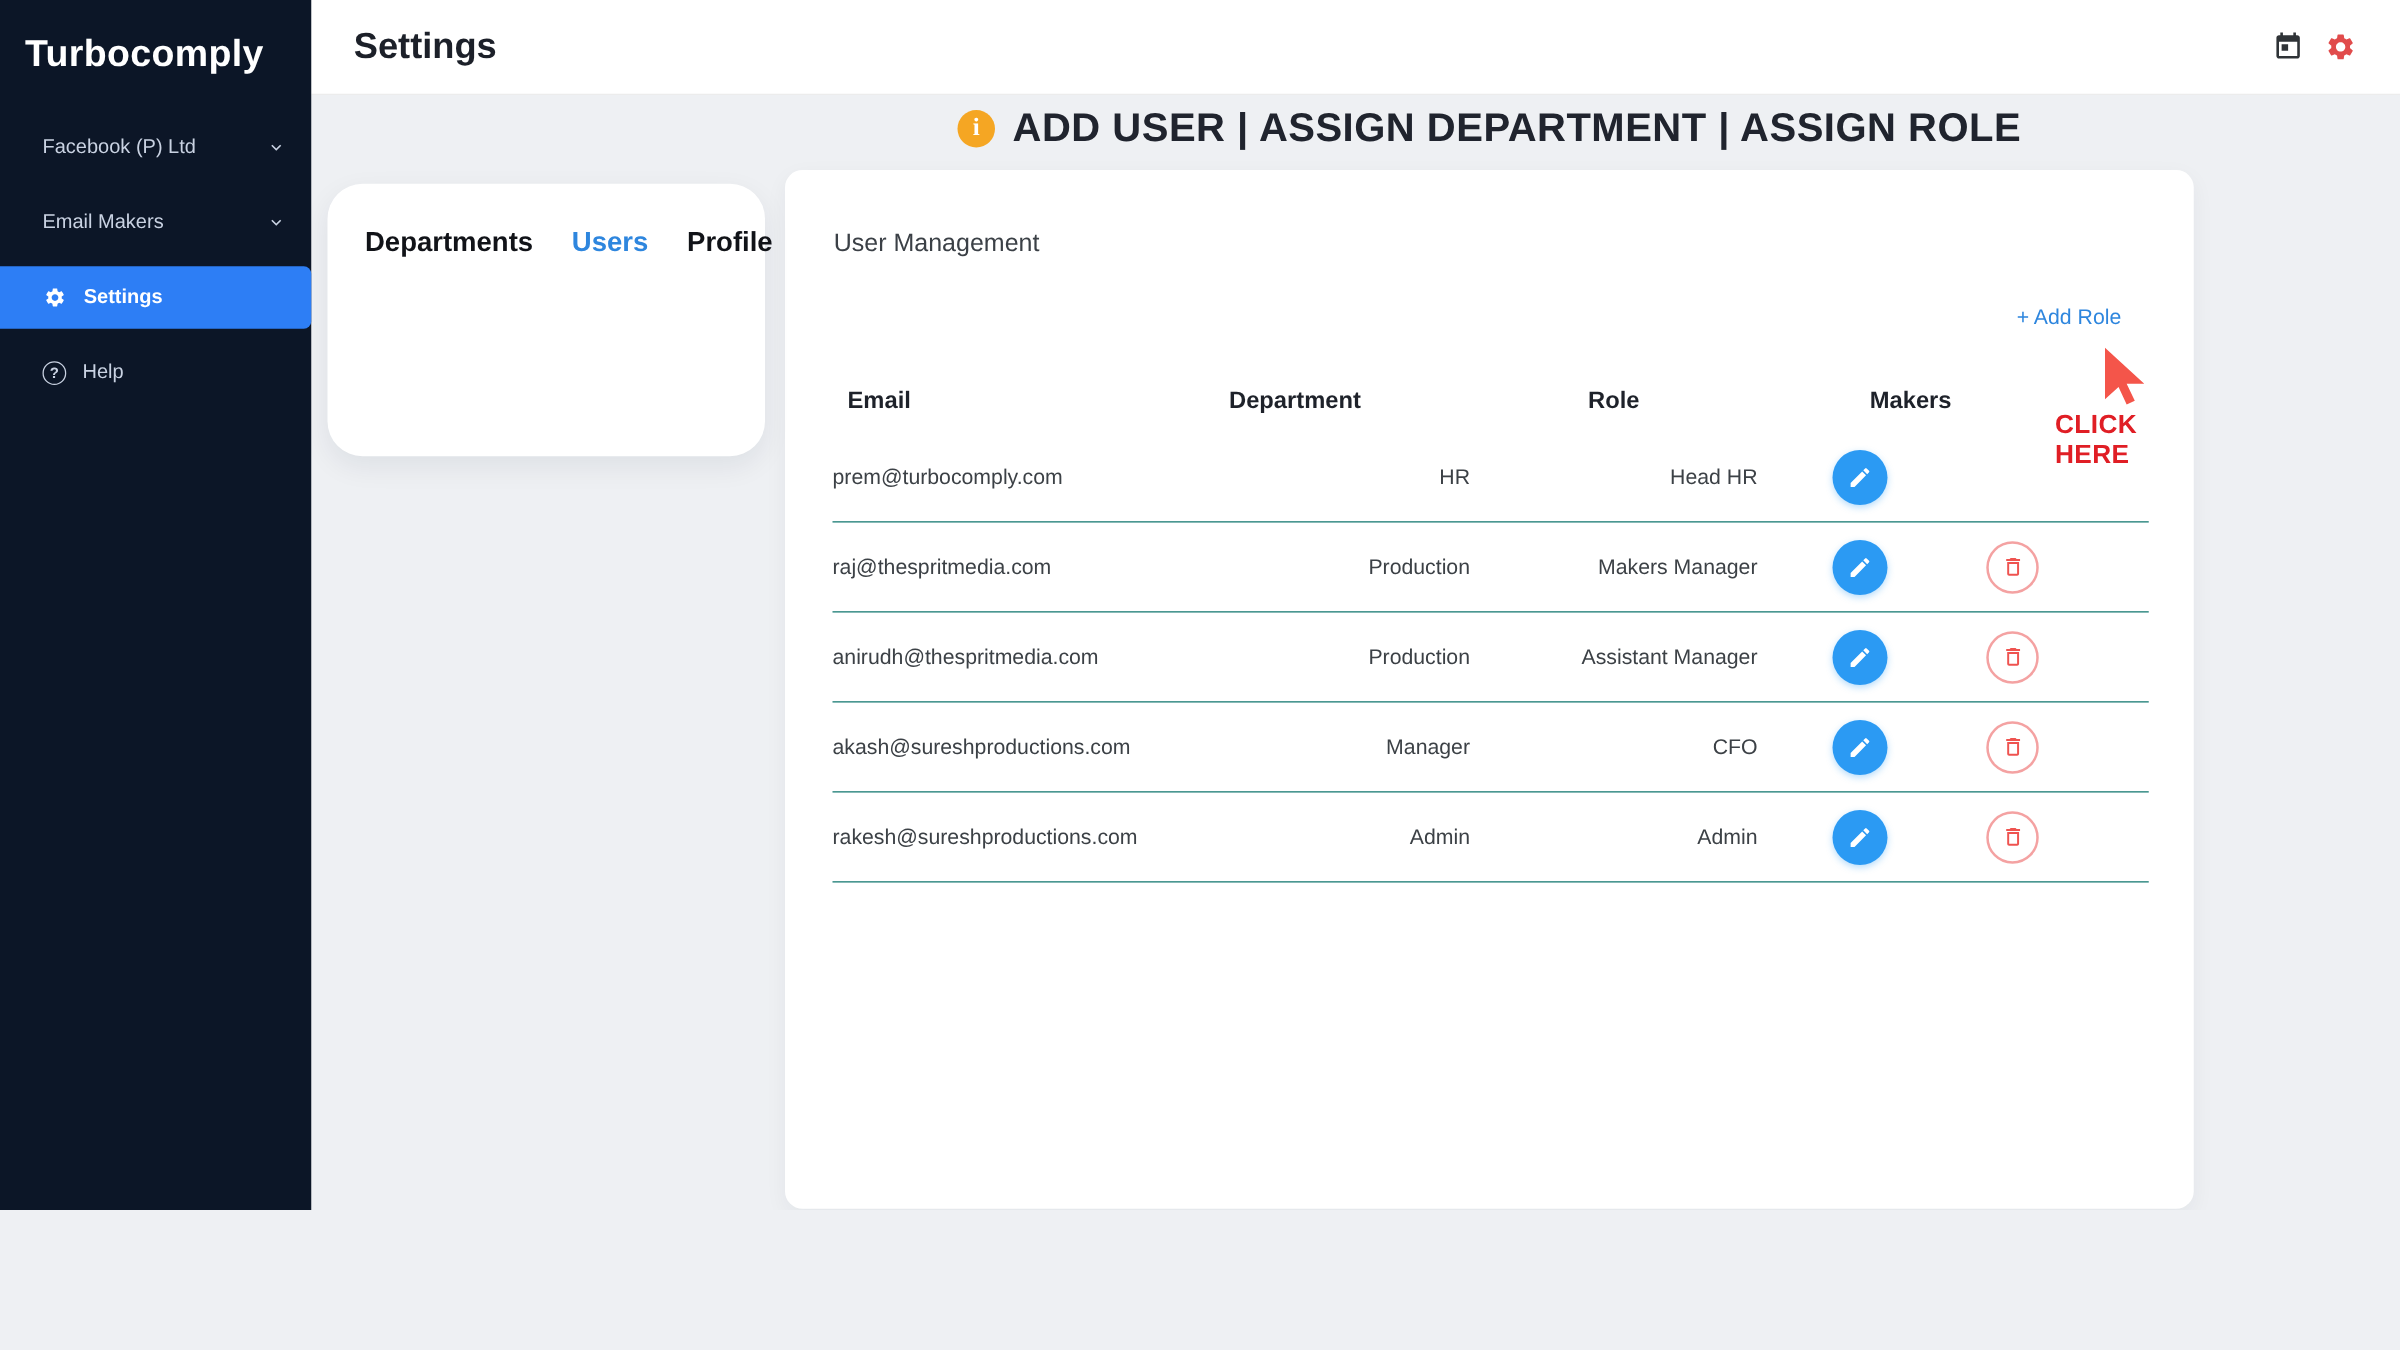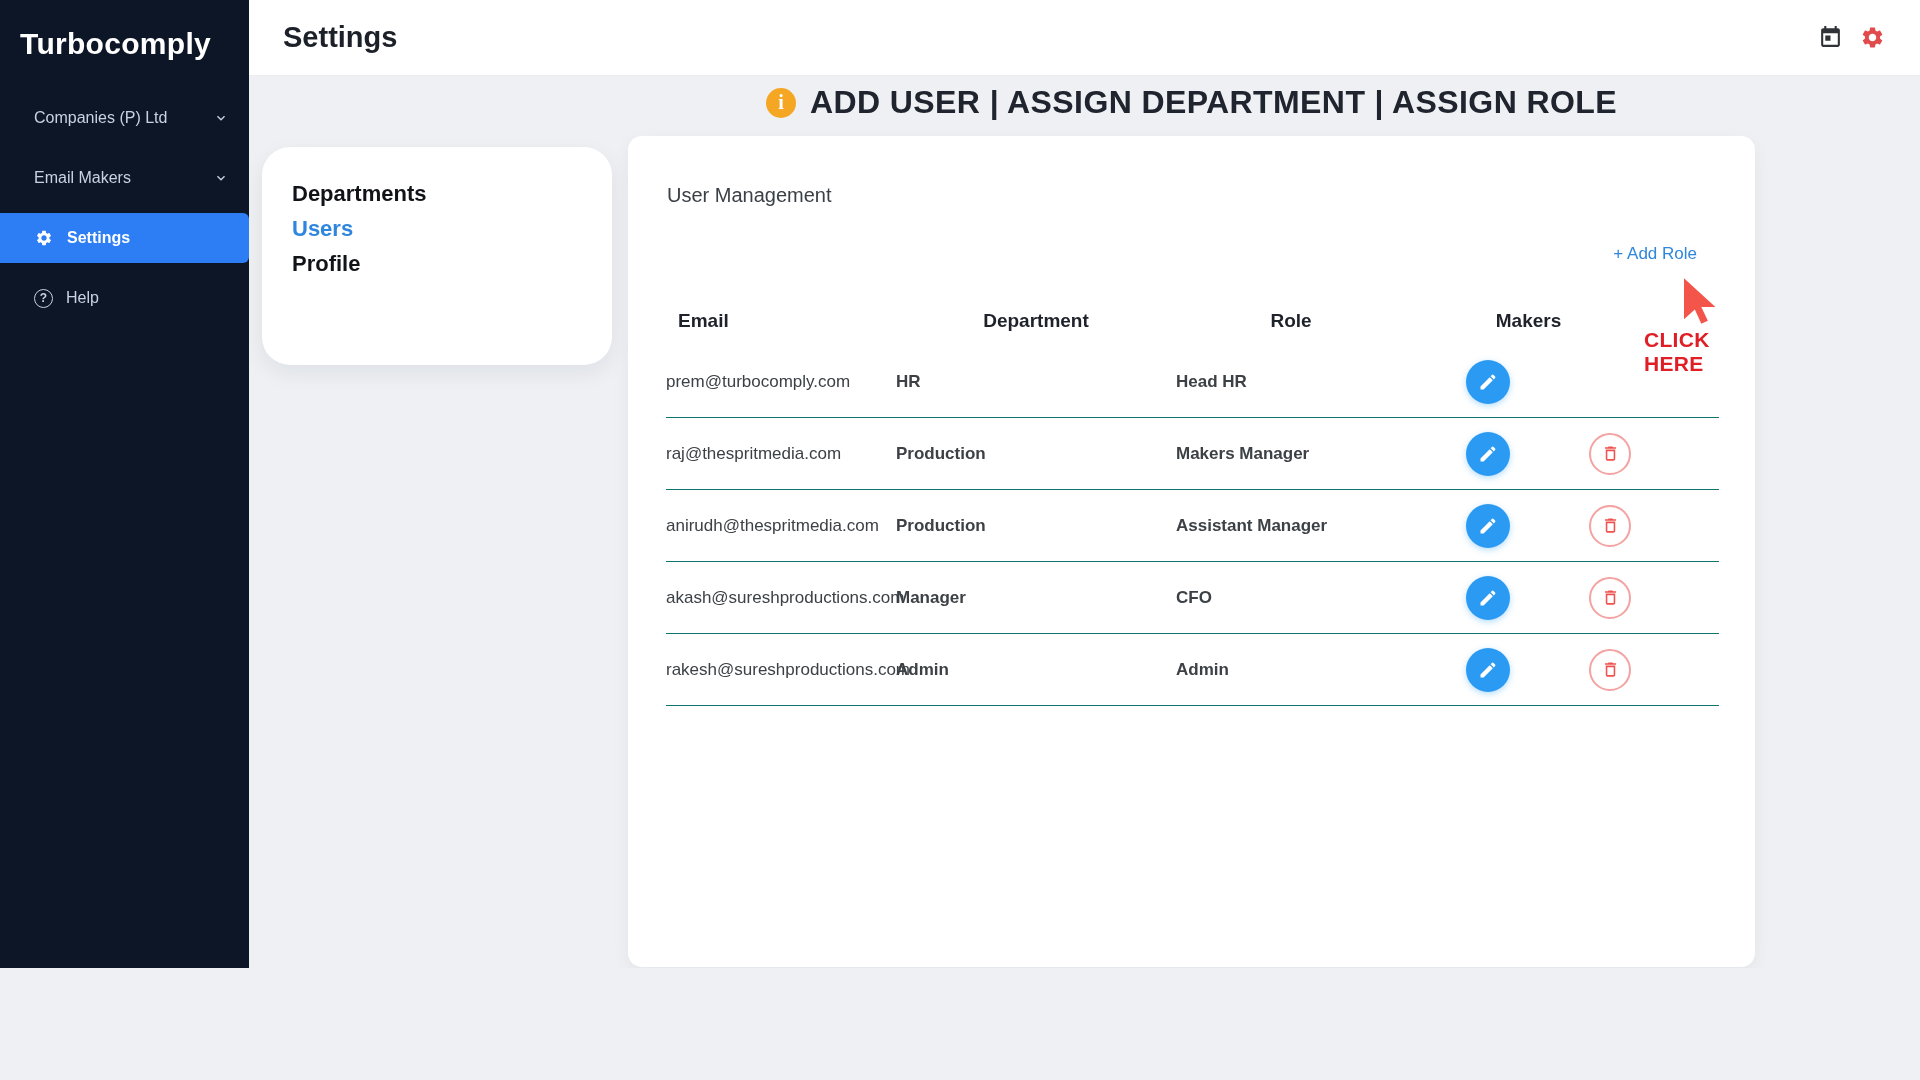--- a/index.html
+++ b/index.html
@@ -37,21 +37,21 @@
   .banner { position:absolute; left:628px; top:84px; width:1127px; display:flex; align-items:center;
             justify-content:center; gap:14px; z-index:2; }
   .info-badge { width:30px; height:30px; border-radius:50%; background:var(--info-icon-bg,#f5a623);
                 color:#ffffff; font-weight:bold; font-size:20px; display:flex; align-items:center;
                 justify-content:center; font-family:"Liberation Serif", serif; }
   .banner-text { font-size:32px; font-weight:800; color:var(--heading-dark,#20242e); letter-spacing:.4px; }
 
   
   .nav-card { position:absolute; left:262px; top:147px; width:350px; height:218px; background:#ffffff;
               border-radius:28px; box-shadow:0 8px 22px rgba(20,30,60,.07);
-              padding:34px 0 0 30px; display:flex; flex-direction:column; gap:9px; z-index:2; }
+              padding:34px 0 0 30px; display:flex; flex-direction:row; gap:31px; z-index:2; }
   .nav-card .link { font-size:22px; font-weight:bold; color:#111318; cursor:pointer; width:max-content; }
   .nav-card .link.active { color:var(--accent-blue,#2e86de); }
 
   
   .main-card { position:absolute; left:628px; top:136px; width:1127px; height:831px; background:#ffffff;
                border-radius:14px; box-shadow:0 6px 18px rgba(20,30,60,.05); z-index:1; }
   .card-title { position:absolute; left:39px; top:48px; font-size:20px; color:#3b4046; }
   .add-user-link { position:absolute; right:58px; top:108px; font-size:17px;
                    color:var(--accent-blue,#2e86de); background:none; border:none; cursor:pointer; }
 
@@ -64,21 +64,21 @@
   .table { position:absolute; left:38px; top:160px; width:1053px; }
   .thead, .trow { display:grid; grid-template-columns:230px 280px 230px 313px; align-items:center; }
   .thead { height:50px; }
   .thead .hcell { font-size:19px; font-weight:bold; color:#1e222a; }
   .hcell.email { padding-left:12px; text-align:left; }
   .hcell.center { text-align:center; }
   .hcell.actions { text-align:center; transform:translateX(-34px); }
   .trow { height:72px; border-bottom:1px solid #0f766e; }
   .cell { font-size:17px; color:#3c4146; }
   .cell.email { text-align:left; }
-  .cell.center { text-align:left;font-weight:bold; }
+  .cell.center { text-align:right; }
   .cell.actions { display:flex; align-items:center; padding-left:60px; gap:79px; }
 
   .edit-btn { width:44px; height:44px; border-radius:50%; border:none; cursor:pointer;
               background:var(--edit-button-bg,#2b9af3); display:flex; align-items:center; justify-content:center;
               box-shadow:0 2px 6px rgba(43,154,243,.35); }
   .delete-btn { width:42px; height:42px; border-radius:50%; background:#ffffff; cursor:pointer;
                 border:2px solid #f4a2a2; color:var(--delete-red,#ef5350);
                 display:flex; align-items:center; justify-content:center; }
   svg { display:block; }
 </style>
@@ -86,21 +86,21 @@
 <body>
 
 <div class="screen">
 
   <aside class="sidebar">
     <div class="brand">Turbocomply</div>
     <nav class="side-nav">
 
 
       <div class="nav-item">
-        <span>Companies (P) Ltd</span>
+        <span>Facebook (P) Ltd</span>
         <span class="chev">
           <svg width="16" height="16" viewBox="0 0 24 24" fill="currentColor">
               <path d="M7.41 8.59 12 13.17l4.59-4.58L18 10l-6 6-6-6z"></path>
             </svg>
         </span>
       </div>
 
       <div class="nav-item">
         <span>Email Makers</span>
         <span class="chev">

